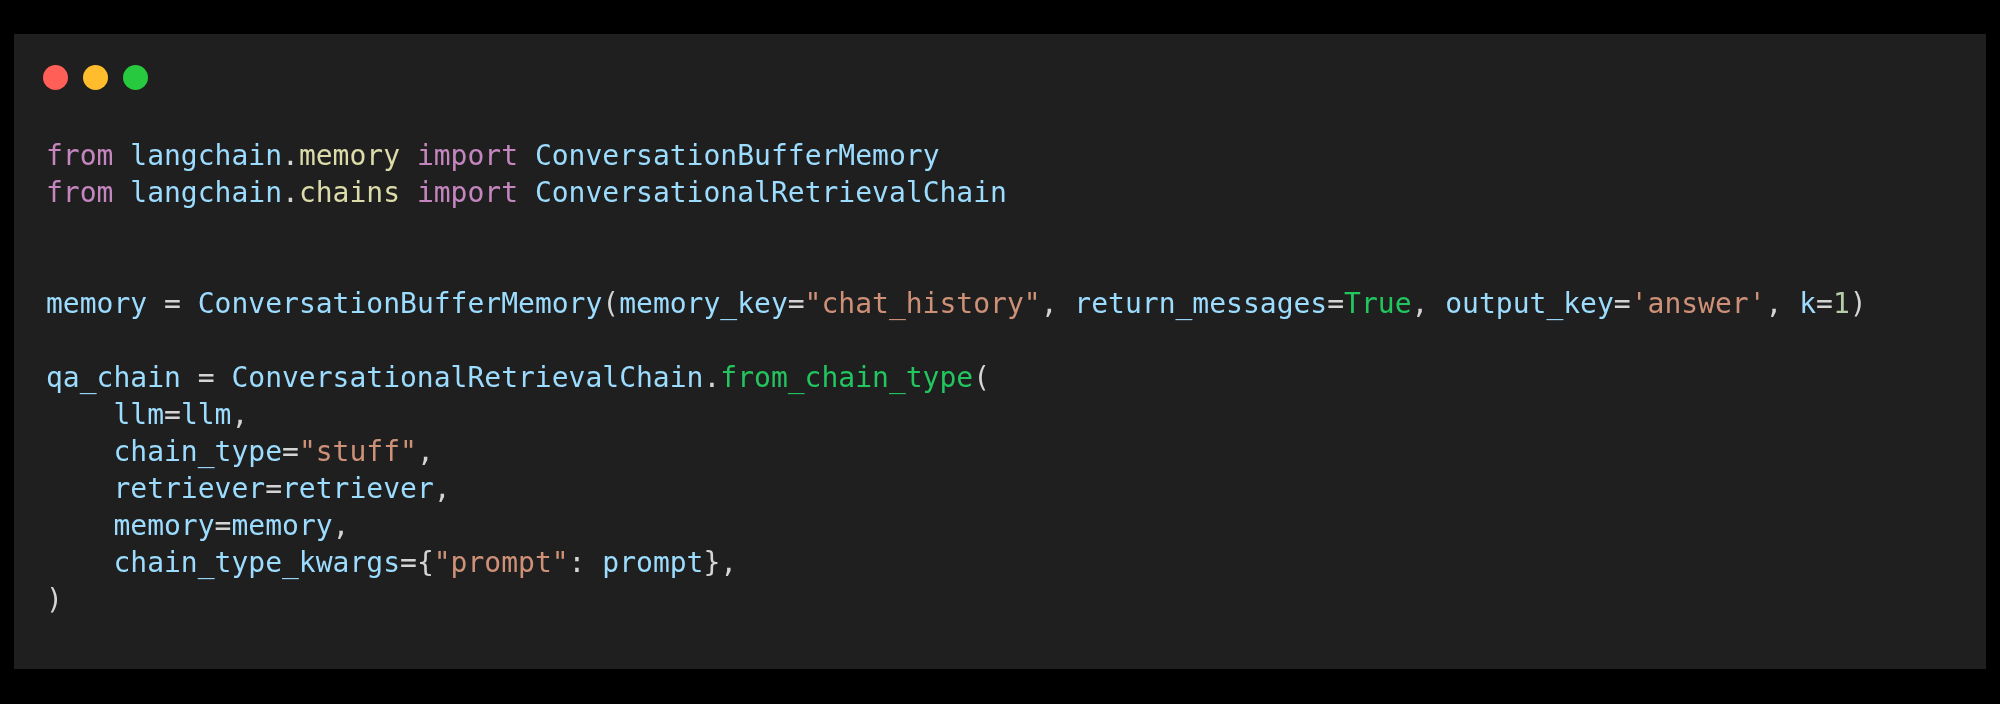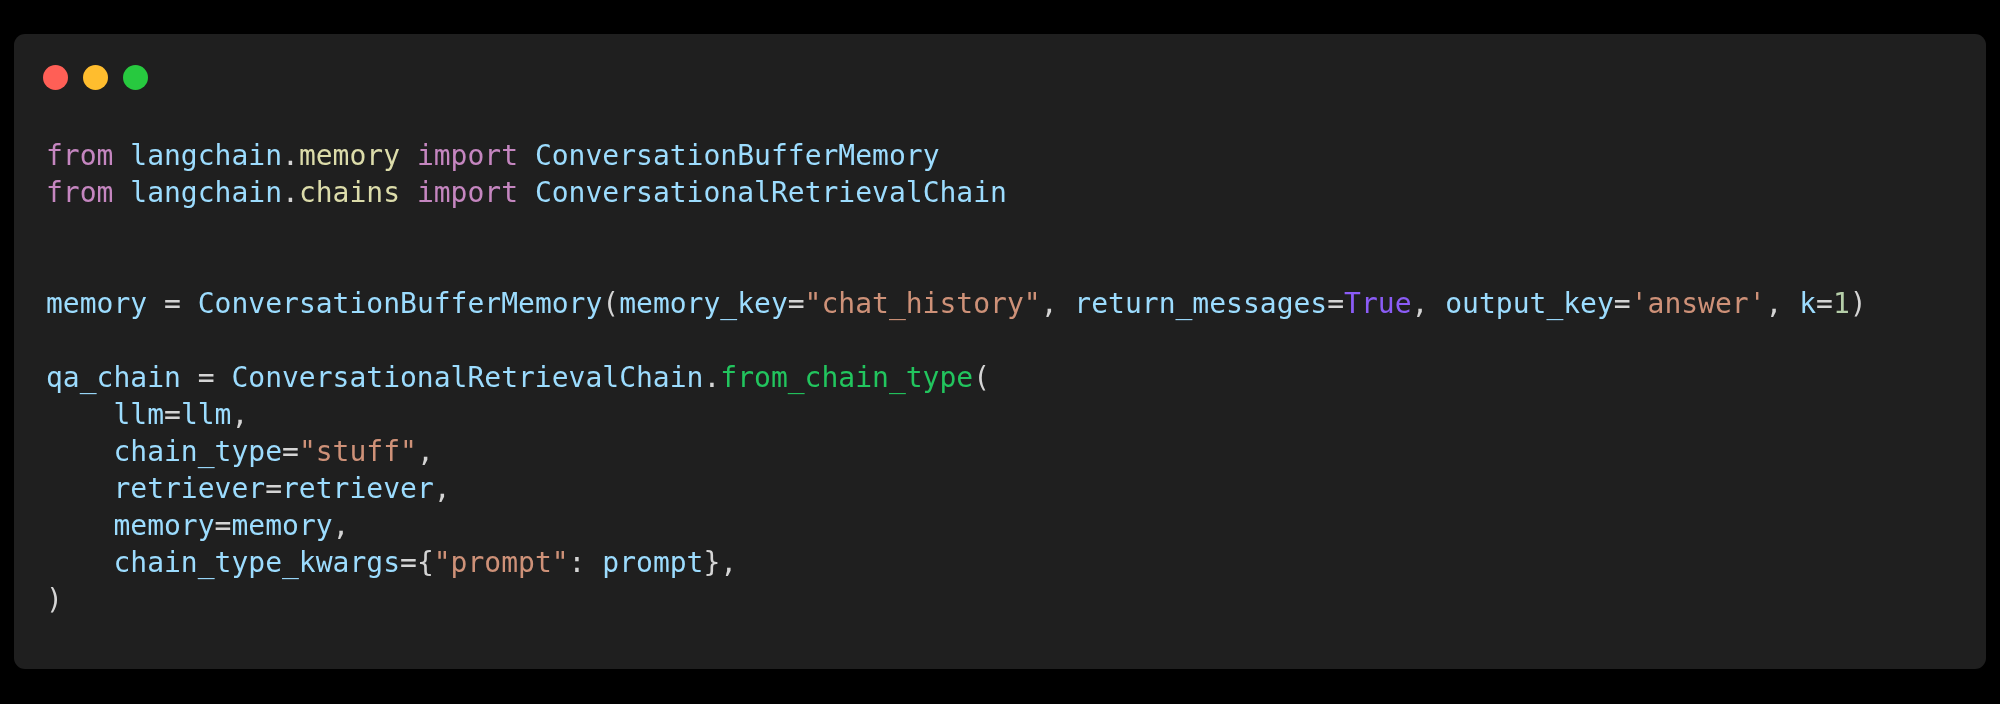--- a/index.html
+++ b/index.html
@@ -1,40 +1,40 @@
 <!DOCTYPE html>
 <html><head>
 <meta charset="utf-8">
 <style>
   html, body { margin:0; padding:0; }
   body { width:2000px; height:704px; background:#000000; position:relative; overflow:hidden; }
   .window {
     position:absolute; left:14px; top:34px; width:1972px; height:635px;
-    background:#1f1f1f; border-radius:11px;
+    background:#1f1f1f; border-radius:0;
   }
   .lights { position:absolute; left:29px; top:31px; height:26px; }
   .light { position:absolute; top:0; width:25px; height:25px; border-radius:50%; }
   .light.red { left:0; }
   .light.yellow { left:40px; }
   .light.green { left:80px; }
   .code {
     position:absolute; left:32px; top:103px; margin:0;
     font-family:"DejaVu Sans Mono", "Liberation Mono", monospace;
     font-size:28px; line-height:37px; color:#9cdcfe; white-space:pre;
   }
   .line { height:37px; display:block; }
   .kw { color:#c586c0; }
   .id { color:#9cdcfe; }
   .mod { color:#dcdcaa; }
   .fn { color:#22c55e; }
   .str { color:#ce9178; }
   .num { color:#b5cea8; }
   .op { color:#d4d4d4; }
   .punc { color:#d4d4d4; }
-  .const { color:#8b5cf6; }
+  .const { color:#22c55e; }
 </style>
 </head>
 <body>
 
 <div class="window">
   <div class="lights">
     <span class="light red" style="background: rgb(255, 95, 86);"></span>
     <span class="light yellow" style="background: rgb(255, 189, 46);"></span>
     <span class="light green" style="background: rgb(39, 201, 63);"></span>
   </div>

